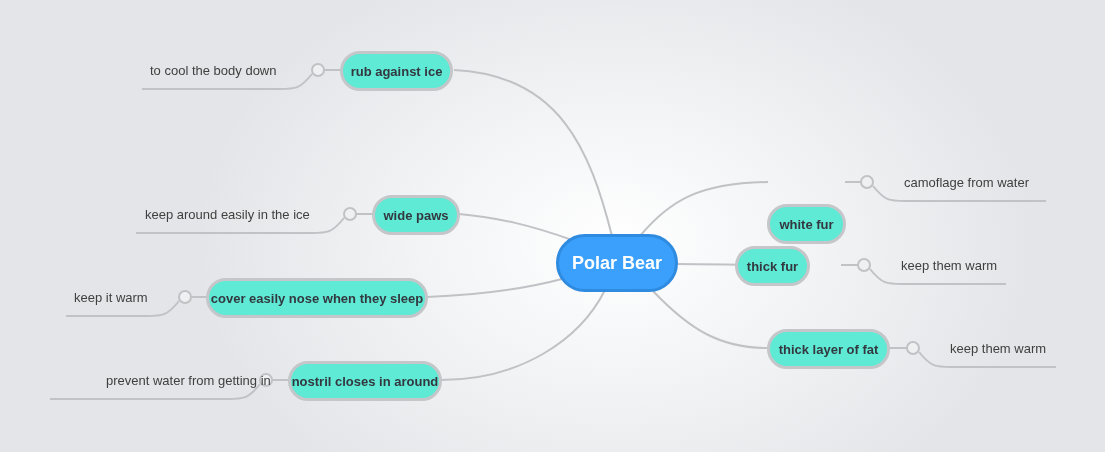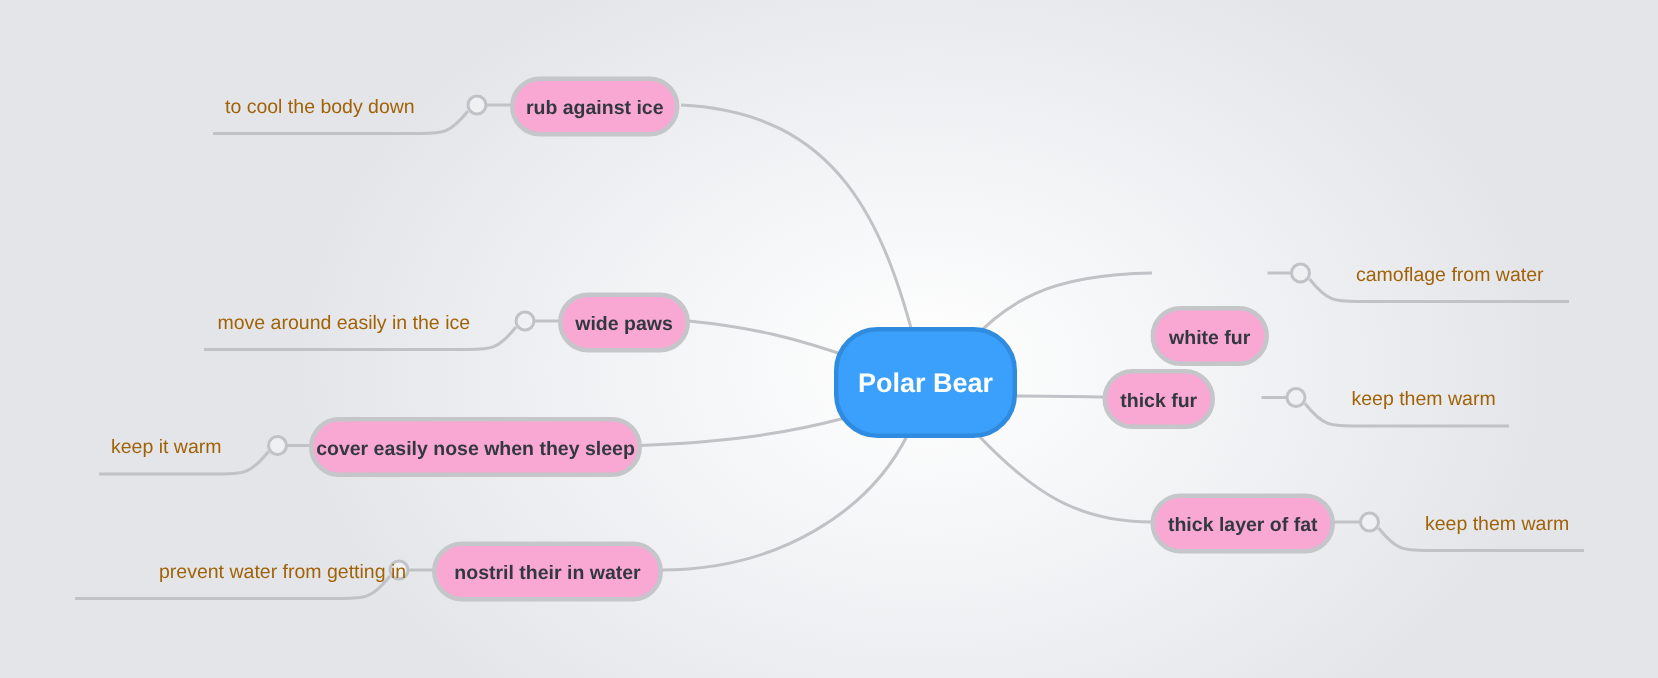--- a/index.html
+++ b/index.html
@@ -5,32 +5,32 @@
   html, body { margin:0; padding:0; }
   body {
     width:1105px; height:452px; overflow:hidden; position:relative;
     background: radial-gradient(ellipse 420px 300px at 615px 245px, #ffffff 0%, #f3f4f6 45%, #e3e5e8 100%);
     background-color:#e1e3e6;
     font-family: "Liberation Sans", "DejaVu Sans", sans-serif;
   }
   svg.links { position:absolute; left:0; top:0; width:1105px; height:452px; }
   .node {
     position:absolute; box-sizing:border-box;
-    background:#f9a8d4; border:3px solid #c4c6c9; border-radius:20px;
+    background:#5eead4; border:3px solid #c4c6c9; border-radius:20px;
     color:#333840; font-weight:bold; font-size:13px;
     display:flex; align-items:center; justify-content:center; white-space:nowrap;
   }
   .root {
     position:absolute; box-sizing:border-box;
     background:#3aa0fb; border:3px solid #2f8be0; border-radius:29px;
     color:#ffffff; font-weight:bold; font-size:18px;
     display:flex; align-items:center; justify-content:center; white-space:nowrap;
   }
   .leaf {
-    position:absolute; color:#a16207; font-size:13px; white-space:nowrap;
+    position:absolute; color:#404040; font-size:13px; white-space:nowrap;
   }
 </style>
 </head>
 <body>
 
 <svg class="links" xmlns="http://www.w3.org/2000/svg">
   <g fill="none" stroke="#c0c2c5" stroke-width="2">
 
     <path d="M612,236 C590,150 560,75 454,70"></path>
     <path d="M572,240 C530,225 500,218 459,214"></path>
@@ -59,29 +59,29 @@
     <circle cx="318" cy="70" r="6"></circle>
     <circle cx="350" cy="214" r="6"></circle>
     <circle cx="185" cy="297" r="6"></circle>
     <circle cx="266" cy="380" r="6"></circle>
     <circle cx="867" cy="182" r="6"></circle>
     <circle cx="864" cy="265" r="6"></circle>
     <circle cx="913" cy="348" r="6"></circle>
   </g>
 </svg>
 
-<div class="root" style="left:556px;top:218px;width:122px;height:74px;">Polar Bear</div>
+<div class="root" style="left:556px;top:234px;width:122px;height:58px;">Polar Bear</div>
 
 <div class="node" style="left:340px;top:51px;width:113px;height:40px;">rub against ice</div>
 <div class="node" style="left:372px;top:195px;width:88px;height:40px;">wide paws</div>
 <div class="node" style="left:206px;top:278px;width:222px;height:40px;">cover easily nose when they sleep</div>
-<div class="node" style="left:288px;top:361px;width:154px;height:40px;">nostril their in water</div>
+<div class="node" style="left:288px;top:361px;width:154px;height:40px;">nostril closes in around</div>
 <div class="node" style="left:767px;top:163px;width:79px;height:40px;margin-top:41px;">white fur</div>
 <div class="node" style="left:735px;top:246px;width:75px;height:40px;">thick fur</div>
 <div class="node" style="left:767px;top:329px;width:123px;height:40px;text-align:right;">thick layer of fat</div>
 
 <div class="leaf" style="left:150px;top:63px;">to cool the body down</div>
-<div class="leaf" style="left:145px;top:207px;">move around easily in the ice</div>
+<div class="leaf" style="left:145px;top:207px;">keep around easily in the ice</div>
 <div class="leaf" style="left:74px;top:290px;">keep it warm</div>
 <div class="leaf" style="left:58px;top:373px;margin-left:48px;">prevent water from getting in</div>
 <div class="leaf" style="left:904px;top:175px;">camoflage from water</div>
 <div class="leaf" style="left:901px;top:258px;">keep them warm</div>
 <div class="leaf" style="left:950px;top:341px;">keep them warm</div>
 
 </body></html>

